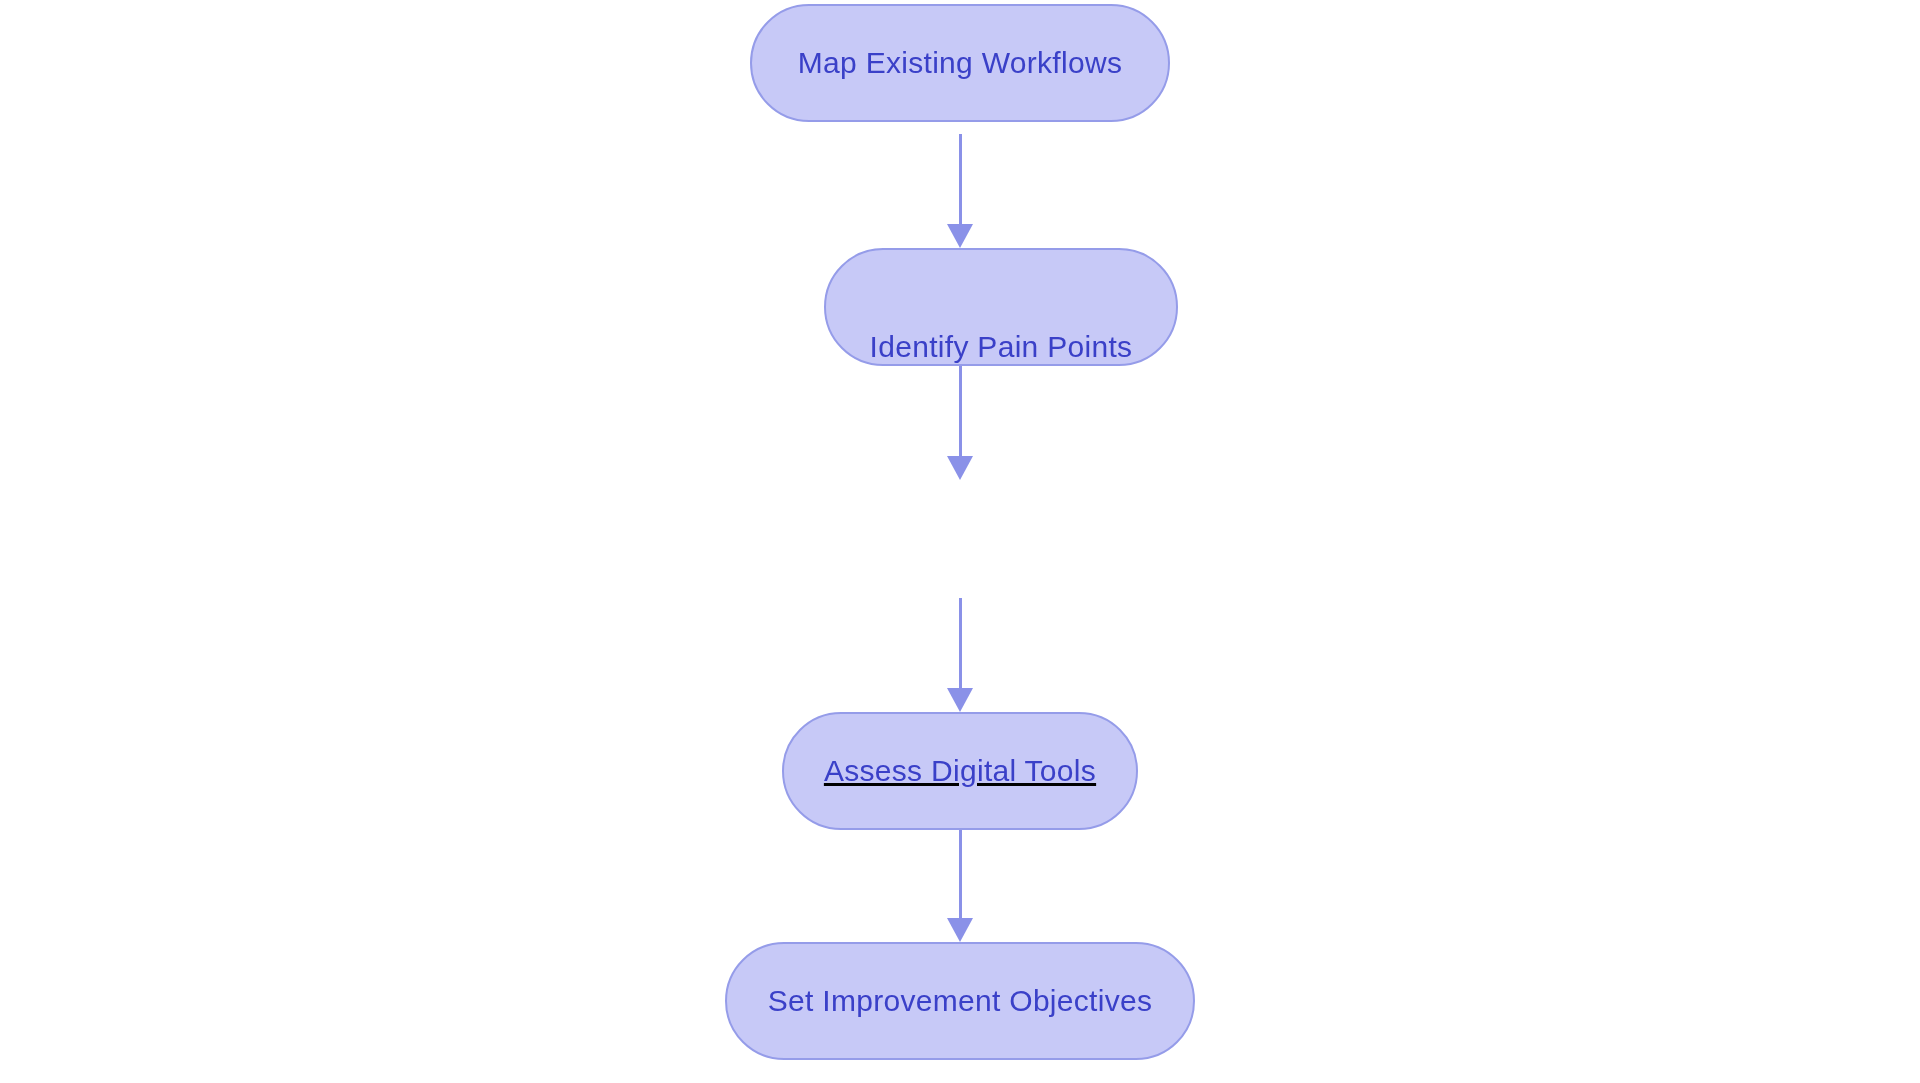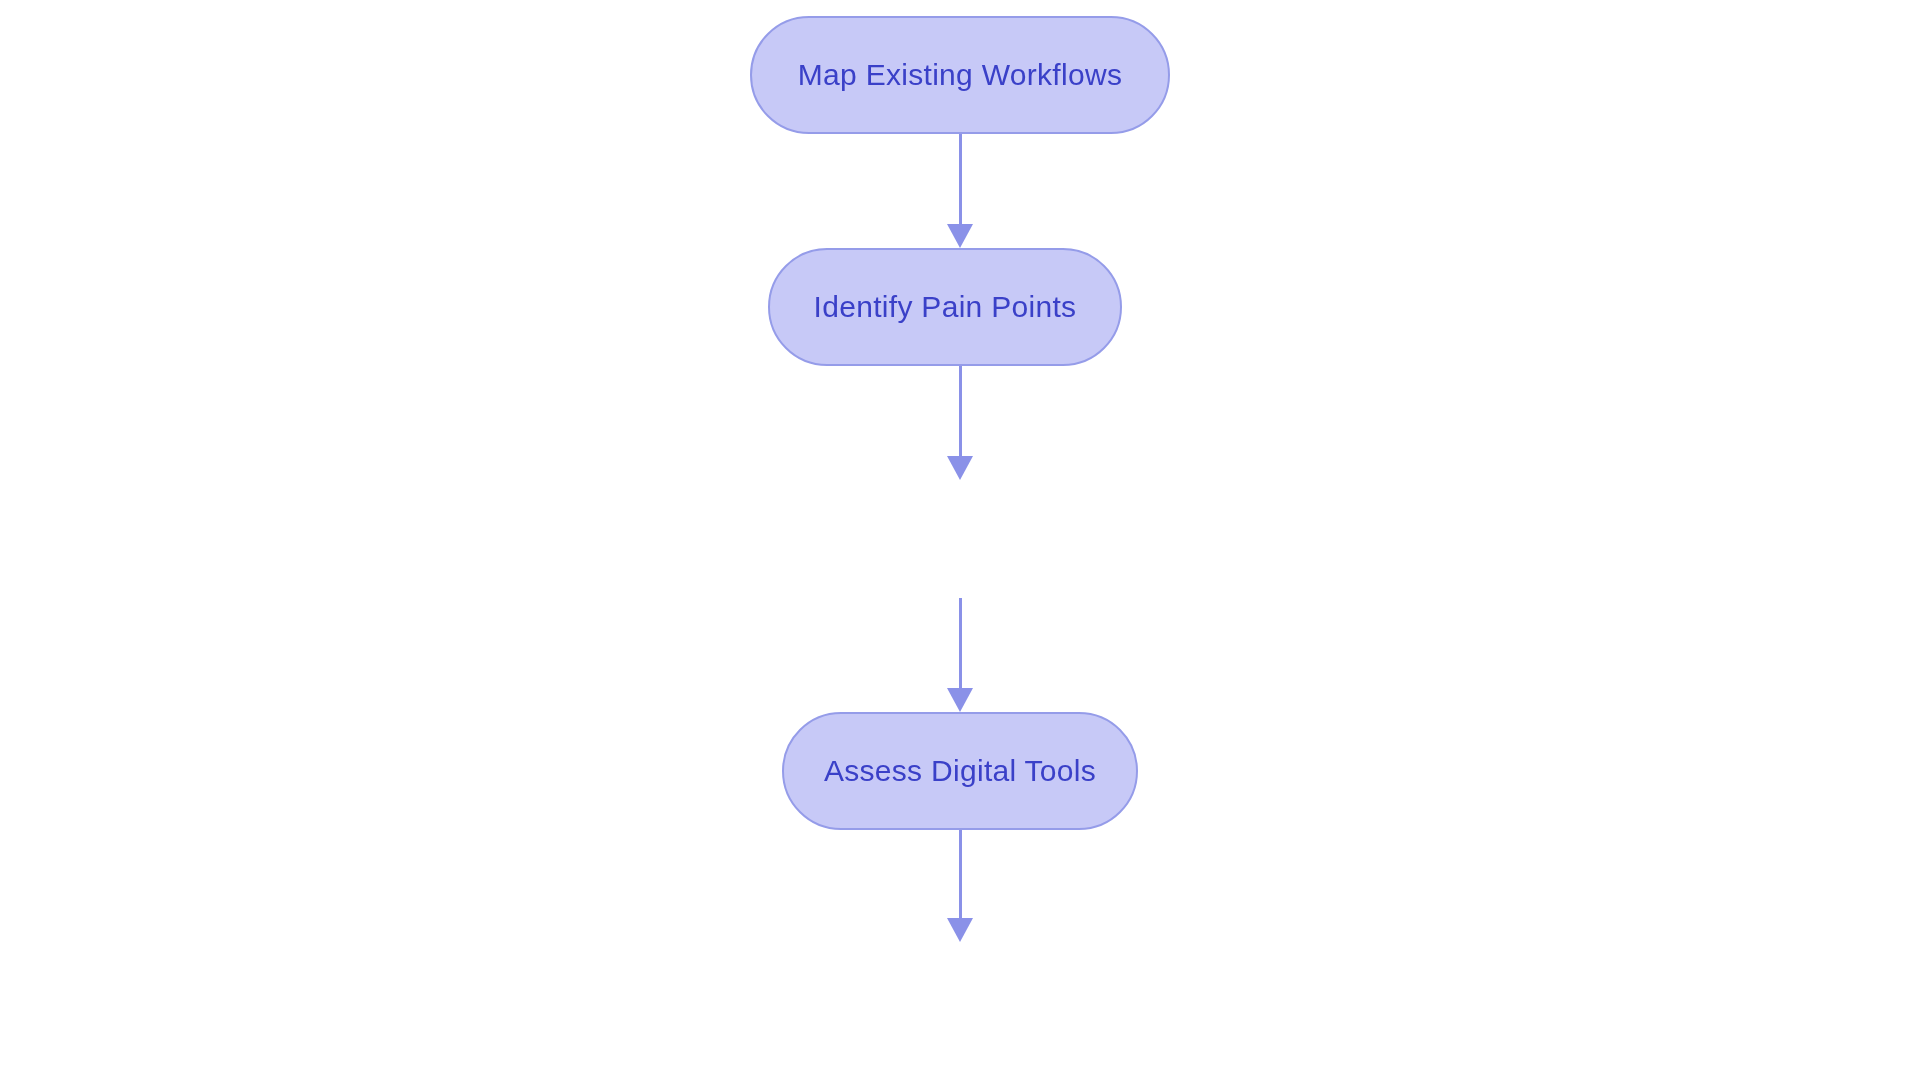--- a/index.html
+++ b/index.html
@@ -29,24 +29,24 @@
     align-items: center;
     justify-content: center;
   }
   .node-label {
     color: var(--node-text);
     font-size: 30px;
     font-weight: 400;
     letter-spacing: 0.3px;
     white-space: nowrap;
   }
-  .node-1 { left: 750px; top: 16px;  width: 420px; }
-  .node-2 { left: 768px; top: 248px; width: 354px; }
+  .node-1 { left: 750px; top: 4px;  width: 420px; }
+  .node-2 { left: 824px; top: 248px; width: 354px; align-items: flex-end; }
   .node-3 { left: 760px; top: 480px; width: 400px; }
-  .node-4 { left: 782px; top: 712px; width: 356px; }
+  .node-4 { left: 782px; top: 712px; width: 356px; text-decoration: underline; }
   .node-5 { left: 725px; top: 942px; width: 470px; }
 
   .arrow {
     position: absolute;
     left: 947px;
     width: 26px;
     display: flex;
     flex-direction: column;
     align-items: center;
   }
@@ -99,14 +99,17 @@
 
   <div class="node node-4">
     <span class="node-label">Assess Digital Tools</span>
   </div>
 
   <div class="arrow arrow-4">
     <div class="arrow-line"></div>
     <div class="arrow-head"></div>
   </div>
 
+  <div class="node node-5">
+    <span class="node-label">Set Improvement Objectives</span>
+  </div>
 
 </div>
 
 </body></html>

